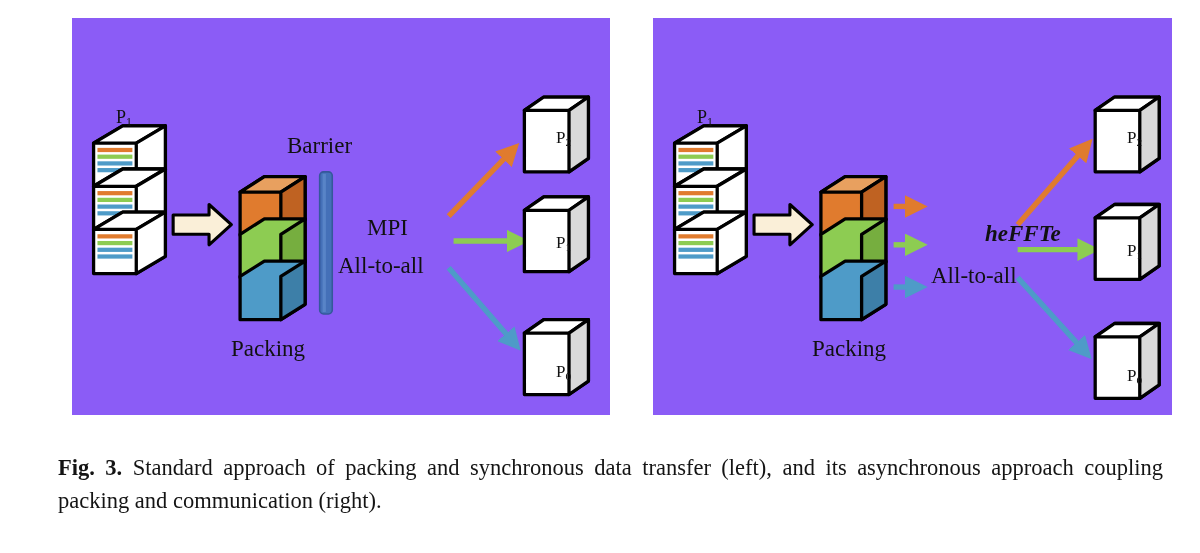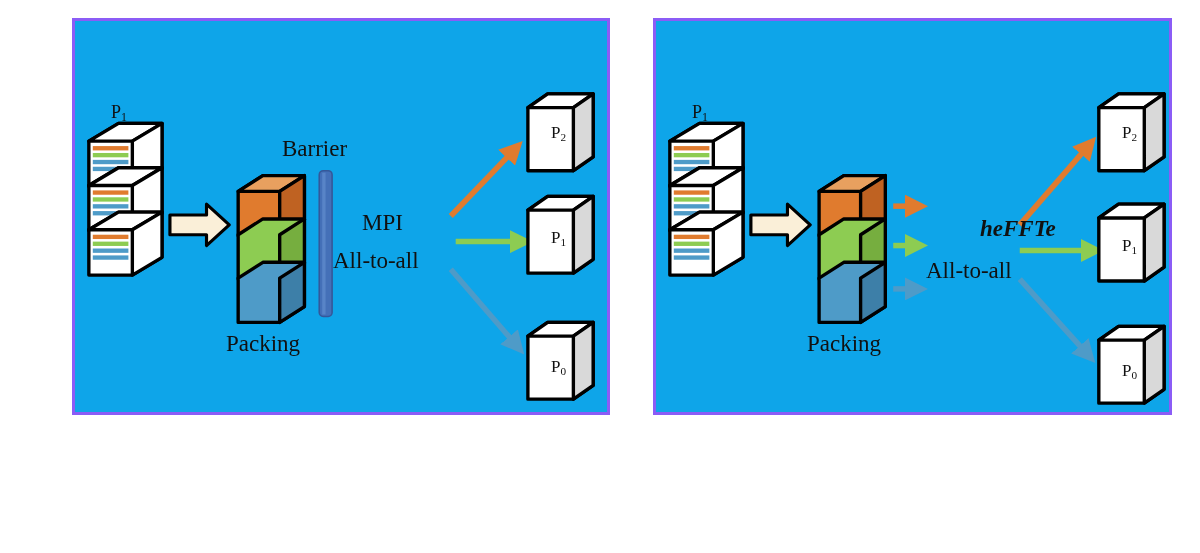--- a/index.html
+++ b/index.html
@@ -16,22 +16,22 @@
     overflow: hidden;
   }
   #figure-root {
     position: absolute;
     left: 0; top: 0;
     width: 1200px;
     height: 553px;
   }
   .panel {
     position: absolute;
-    background: #0ea5e9;
-    border: 3px solid #8b5cf6;
+    background: #8b5cf6;
+    border: 8px solid #8b5cf6;
     box-sizing: border-box;
   }
   #panel-left  { left: 72px;  top: 18px; width: 538px; height: 397px; }
   #panel-right { left: 653px; top: 18px; width: 519px; height: 397px; }
 
   .panel-svg {
     position: absolute;
     left: 0; top: 0;
     width: 100%;
     height: 100%;
@@ -174,21 +174,21 @@
         <path d="M458,384 L458,320 L478,306 L524,306 L524,370 L504,384 Z" fill="#ffffff" stroke="#000" stroke-width="3.4" stroke-linejoin="round"></path>
         <path d="M458,320 L478,306 L524,306 L504,320 Z" fill="#ffffff" stroke="#000" stroke-width="3.4" stroke-linejoin="round"></path>
         <path d="M504,320 L524,306 L524,370 L504,384 Z" fill="#D9D9D9" stroke="#000" stroke-width="3.4" stroke-linejoin="round"></path>
       </g>
     </svg>
 
     <div class="lbl lbl-proc-src" style="left:36px; top:82px;"><span>P</span><span class="lbl-sub">1</span></div>
 
     <div class="lbl lbl-stage" style="left:151px; top:311px;">Packing</div>
 
-    <div class="lbl lbl-barrier" style="left:207px; top:116px;">Barrier</div>
+    <div class="lbl lbl-barrier" style="left:207px; top:108px;">Barrier</div>
 
     <div class="lbl lbl-op" style="left:287px; top:190px;font-family:Liberation Serif, serif;">MPI</div>
     <div class="lbl lbl-op" style="left:258px; top:228px;">All-to-all</div>
 
     <div class="lbl lbl-proc-dst" style="left:476px; top:103px;"><span>P</span><span class="lbl-sub">2</span></div>
     <div class="lbl lbl-proc-dst" style="left:476px; top:208px;"><span>P</span><span class="lbl-sub">1</span></div>
     <div class="lbl lbl-proc-dst" style="left:476px; top:337px;"><span>P</span><span class="lbl-sub">0</span></div>
   </div>
 
   <div class="panel" id="panel-right">
@@ -289,14 +289,15 @@
     <div class="lbl lbl-stage" style="left:151px; top:311px;">Packing</div>
 
     <div class="lbl lbl-op-it" style="left:278px; top:196px;">heFFTe</div>
     <div class="lbl lbl-op" style="left:270px; top:238px;">All-to-all</div>
 
     <div class="lbl lbl-proc-dst" style="left:466px; top:103px;"><span>P</span><span class="lbl-sub">2</span></div>
     <div class="lbl lbl-proc-dst" style="left:466px; top:216px;"><span>P</span><span class="lbl-sub">1</span></div>
     <div class="lbl lbl-proc-dst" style="left:466px; top:341px;"><span>P</span><span class="lbl-sub">0</span></div>
   </div>
 
+  <div id="caption"><span class="cap-tag">Fig. 3.</span> <span>Standard approach of packing and synchronous data transfer (left), and its asynchronous approach coupling packing and communication (right).</span></div>
 
 </div>
 
 </body></html>

